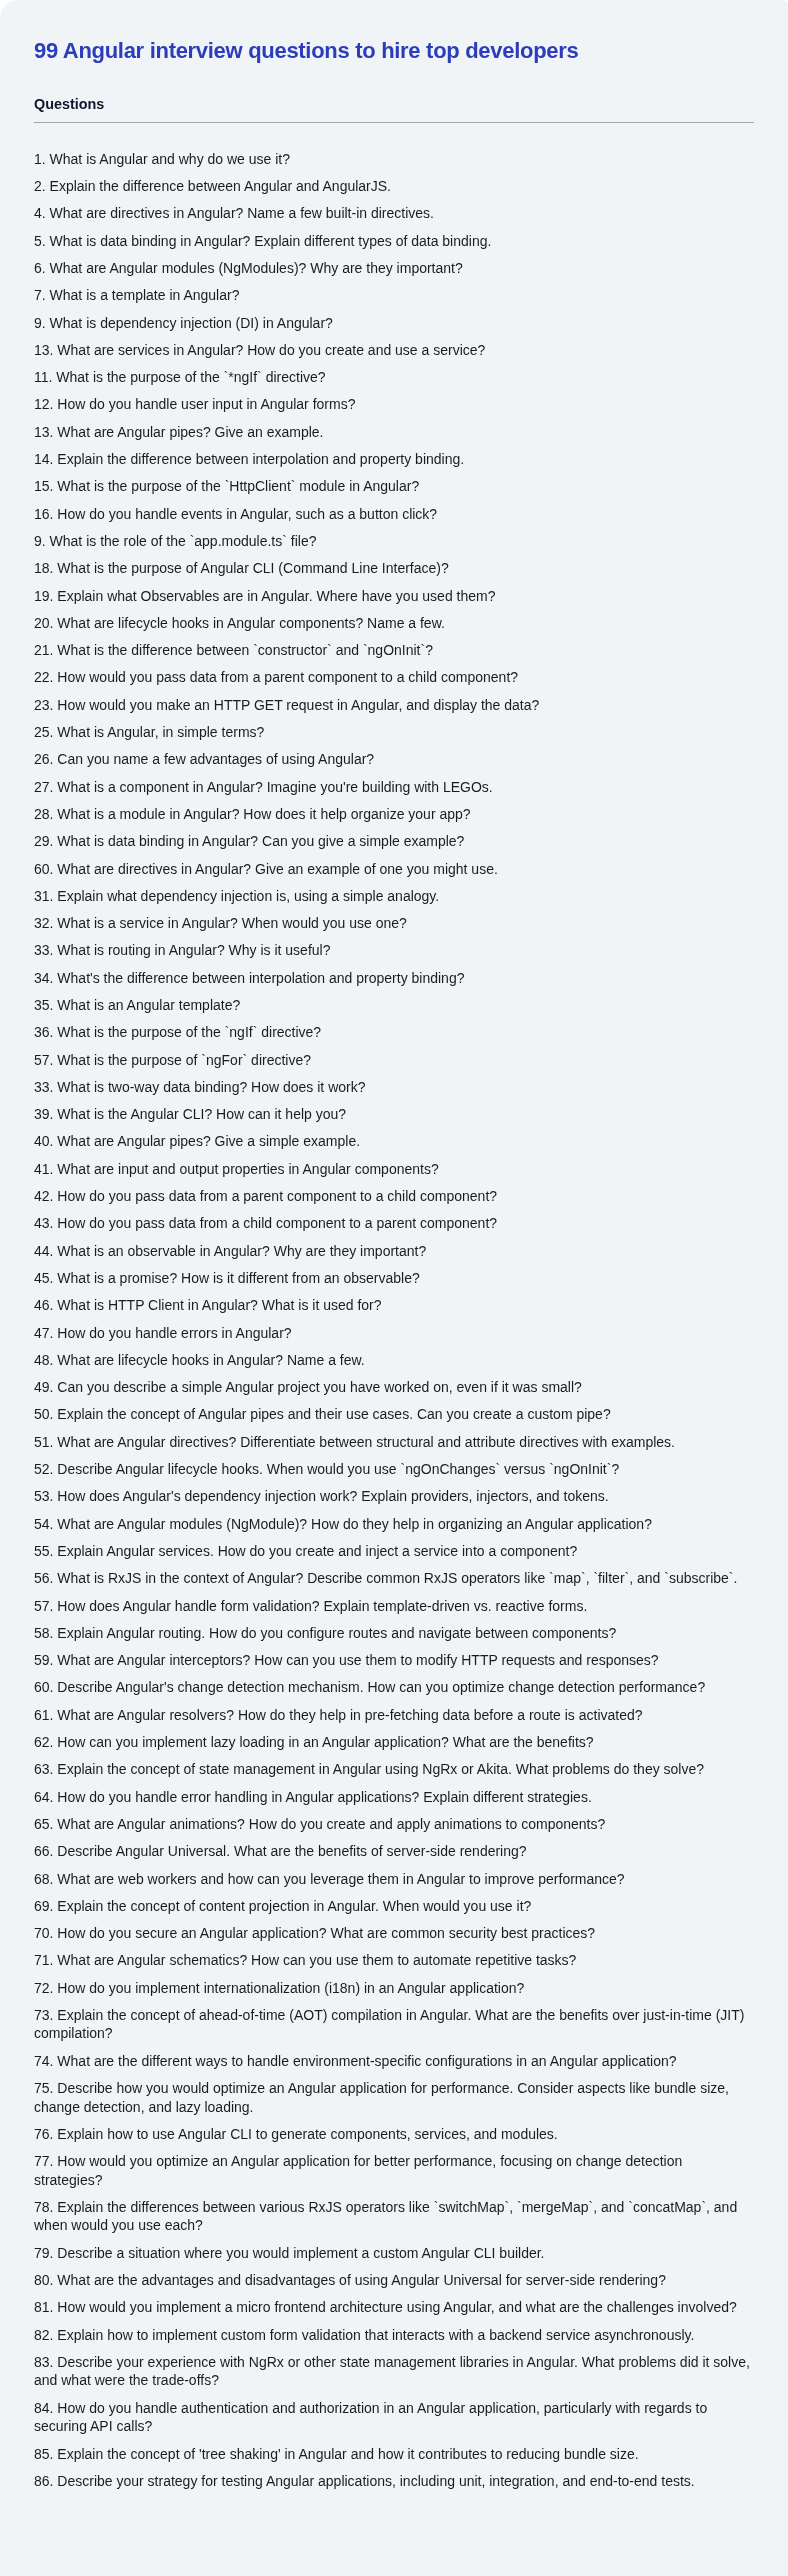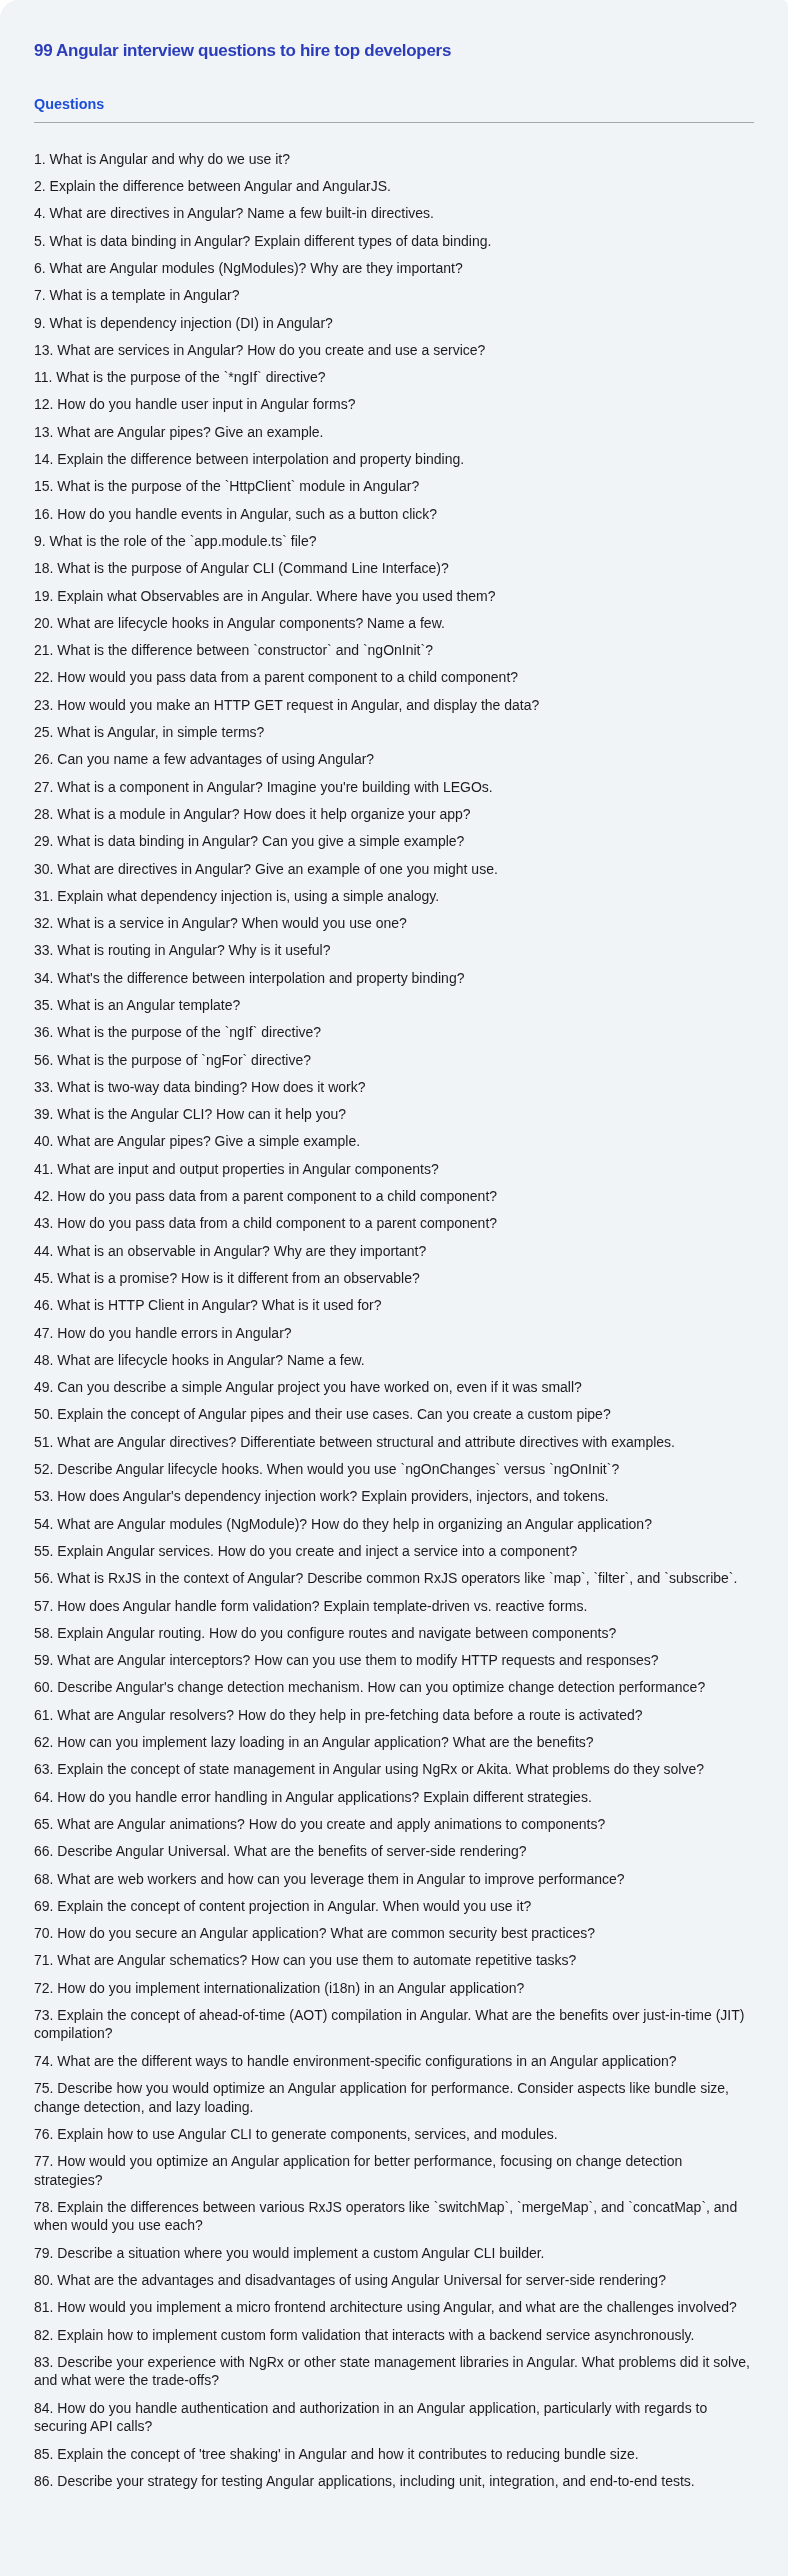--- a/index.html
+++ b/index.html
@@ -13,33 +13,33 @@
     height: 3102px;
     box-sizing: border-box;
     background: #f1f4f7;
     border-radius: 18.5px 5.2px 0 0;
     padding: 0 34px;
     overflow: hidden;
   }
   .page-title {
     margin: 0;
     padding-top: 39px;
-    font-size: 17px;
+    font-size: 22px;
     line-height: 24px;
     font-weight: bold;
     letter-spacing: -0.3px;
     color: #2b3dbb;
   }
   .section-heading {
     margin: 0;
     padding-top: 33px;
     font-size: 14.4px;
     line-height: 16.5px;
     font-weight: bold;
-    color: #1d4ed8;
+    color: #0f172a;
   }
   .divider {
     border: none;
     height: 1px;
     background: #a4a6aa;
     margin: 9.3px 0 0 0;
   }
   .questions {
     margin-top: 27px;
   }
@@ -83,28 +83,28 @@
       <div class="question">19. Explain what Observables are in Angular. Where have you used them?</div>
       <div class="question">20. What are lifecycle hooks in Angular components? Name a few.</div>
       <div class="question">21. What is the difference between `constructor` and `ngOnInit`?</div>
       <div class="question">22. How would you pass data from a parent component to a child component?</div>
       <div class="question">23. How would you make an HTTP GET request in Angular, and display the data?</div>
       <div class="question">25. What is Angular, in simple terms?</div>
       <div class="question">26. Can you name a few advantages of using Angular?</div>
       <div class="question">27. What is a component in Angular? Imagine you're building with LEGOs.</div>
       <div class="question">28. What is a module in Angular? How does it help organize your app?</div>
       <div class="question">29. What is data binding in Angular? Can you give a simple example?</div>
-      <div class="question">30. What are directives in Angular? Give an example of one you might use.</div>
+      <div class="question">60. What are directives in Angular? Give an example of one you might use.</div>
       <div class="question">31. Explain what dependency injection is, using a simple analogy.</div>
       <div class="question">32. What is a service in Angular? When would you use one?</div>
       <div class="question">33. What is routing in Angular? Why is it useful?</div>
       <div class="question">34. What's the difference between interpolation and property binding?</div>
       <div class="question">35. What is an Angular template?</div>
       <div class="question">36. What is the purpose of the `ngIf` directive?</div>
-      <div class="question">56. What is the purpose of `ngFor` directive?</div>
+      <div class="question">57. What is the purpose of `ngFor` directive?</div>
       <div class="question">33. What is two-way data binding? How does it work?</div>
       <div class="question">39. What is the Angular CLI? How can it help you?</div>
       <div class="question">40. What are Angular pipes? Give a simple example.</div>
       <div class="question">41. What are input and output properties in Angular components?</div>
       <div class="question">42. How do you pass data from a parent component to a child component?</div>
       <div class="question">43. How do you pass data from a child component to a parent component?</div>
       <div class="question">44. What is an observable in Angular? Why are they important?</div>
       <div class="question">45. What is a promise? How is it different from an observable?</div>
       <div class="question">46. What is HTTP Client in Angular? What is it used for?</div>
       <div class="question">47. How do you handle errors in Angular?</div>

